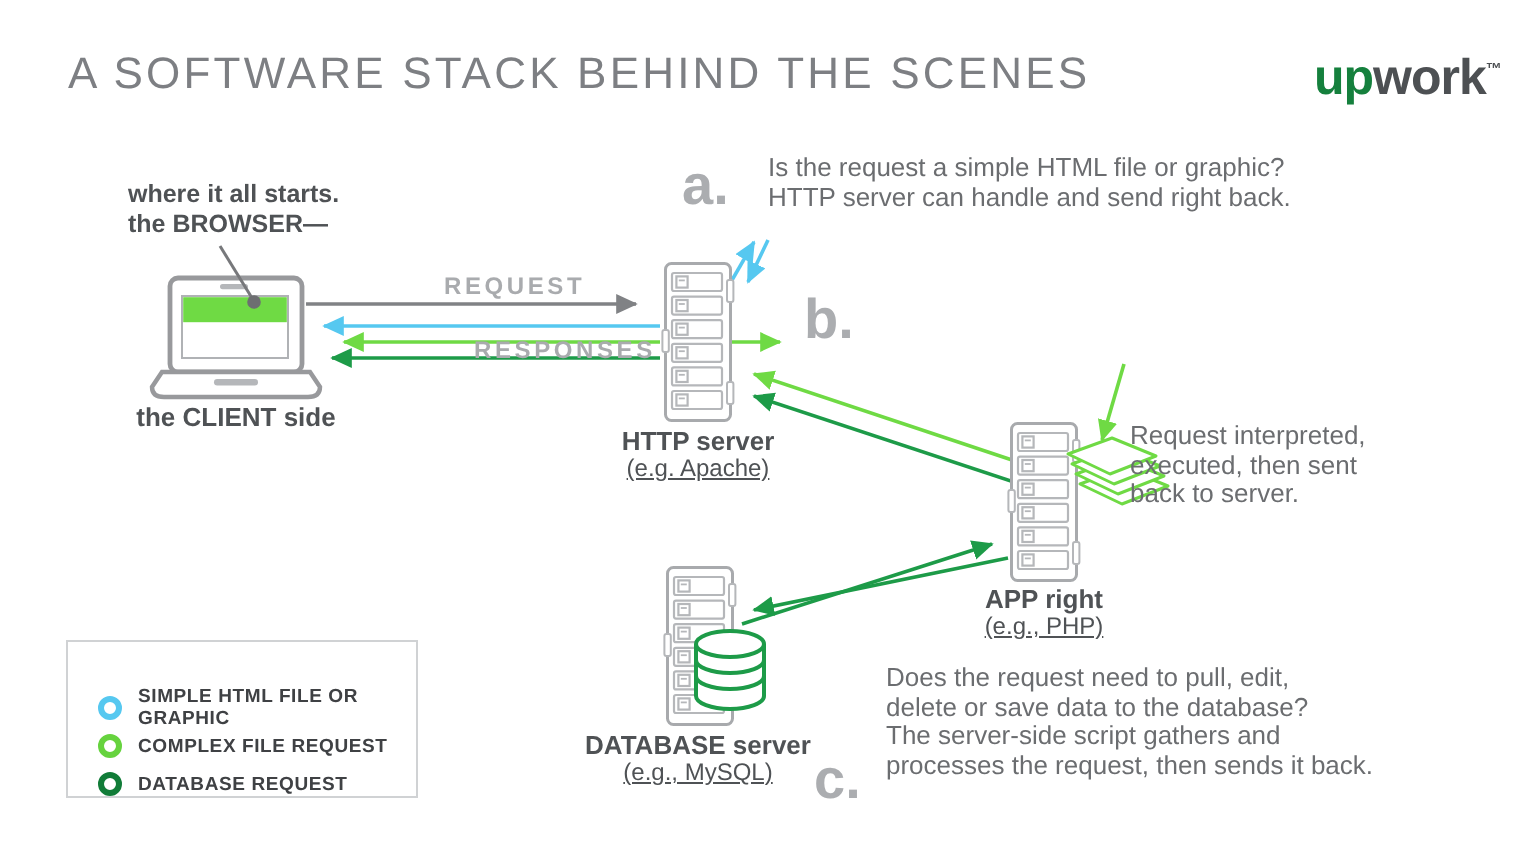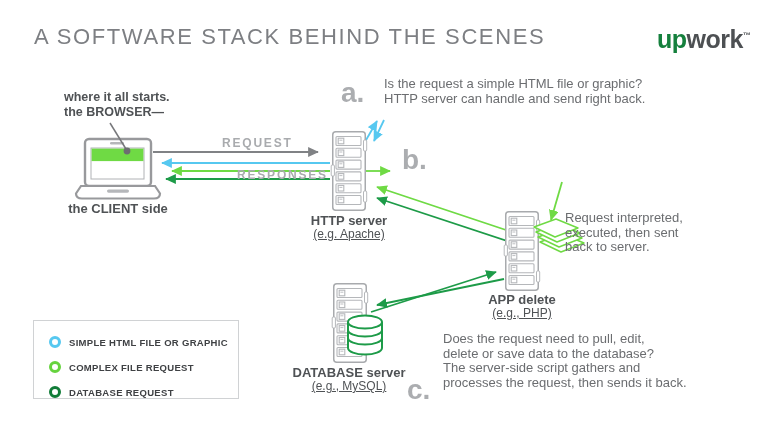--- a/index.html
+++ b/index.html
@@ -16,22 +16,22 @@
   .logo .up{color:#15803d;}
   .logo .tm{font-size:8px;vertical-align:10px;letter-spacing:0;}
   .note{font-size:12.5px;line-height:15px;font-weight:600;color:#4f5255;}
   .flowlabel{font-size:12px;font-weight:bold;letter-spacing:1.8px;color:#a9abae;padding-left:16px;}
   .devlabel{width:120px;text-align:center;font-size:13px;font-weight:bold;color:#4f5255;line-height:14px;}
   .devtech{width:120px;text-align:center;font-size:12px;color:#4f5255;line-height:13px;text-decoration:underline;}
   .steptext{font-size:13px;line-height:14.5px;color:#6b6d70;}
   .stepletter{font-size:28px;line-height:28px;font-weight:bold;color:#abadb0;}
   .legend-title{left:35px;top:302px;font-size:11.5px;font-weight:bold;letter-spacing:1.2px;color:#a7a9ac;}
   .legend-box{
-    left:33px;top:320px;width:206px;height:79px;border:1.5px solid #d0d2d4;background:#fff;
-    display:flex;flex-direction:column;justify-content:space-between;
+    left:33px;top:320px;width:176px;height:79px;border:1.5px solid #d0d2d4;background:#fff;
+    display:flex;flex-direction:column;justify-content:flex-end;
     padding:15px 0 0 15px;box-sizing:border-box;gap:7px;
   }
   .legend-row{display:flex;align-items:center;height:12px;}
   .dot{width:6px;height:6px;border-radius:50%;background:#fff;border:3.5px solid #000;flex:0 0 auto;}
   .dot-cyan{border-color:#56c8f0;}
   .dot-lgreen{border-color:#66d33e;}
   .dot-dgreen{border-color:#117c38;}
   .legend-label{margin-left:8px;font-size:9.5px;font-weight:bold;letter-spacing:0.3px;color:#3f4144;}
   svg .ln{fill:none;stroke-width:1.8px;}
   .st-gray{stroke:#808285;}
@@ -162,21 +162,21 @@
     <div>where it all starts.</div>
     <div>the BROWSER—</div>
   </div>
   <div class="abs devlabel" style="left:58px;top:202px;">the CLIENT side</div>
 
   <div class="abs flowlabel" style="left:206px;top:136px;">REQUEST</div>
   <div class="abs flowlabel" style="left:197px;top:168px;margin-left:24px;">RESPONSES</div>
 
   <div class="abs devlabel" style="left:289px;top:214px;">HTTP server</div>
   <div class="abs devtech" style="left:289px;top:228px;">(e.g. Apache)</div>
-  <div class="abs devlabel" style="left:462px;top:293px;">APP delete</div>
+  <div class="abs devlabel" style="left:462px;top:293px;">APP right</div>
   <div class="abs devtech" style="left:462px;top:307px;">(e.g., PHP)</div>
   <div class="abs devlabel" style="left:289px;top:366px;">DATABASE server</div>
   <div class="abs devtech" style="left:289px;top:380px;">(e.g., MySQL)</div>
 
   <div class="abs stepletter" style="left:341px;top:79px;">a.</div>
   <div class="abs steptext" style="left:384px;top:77px;">
     <div>Is the request a simple HTML file or graphic?</div>
     <div>HTTP server can handle and send right back.</div>
   </div>
 

